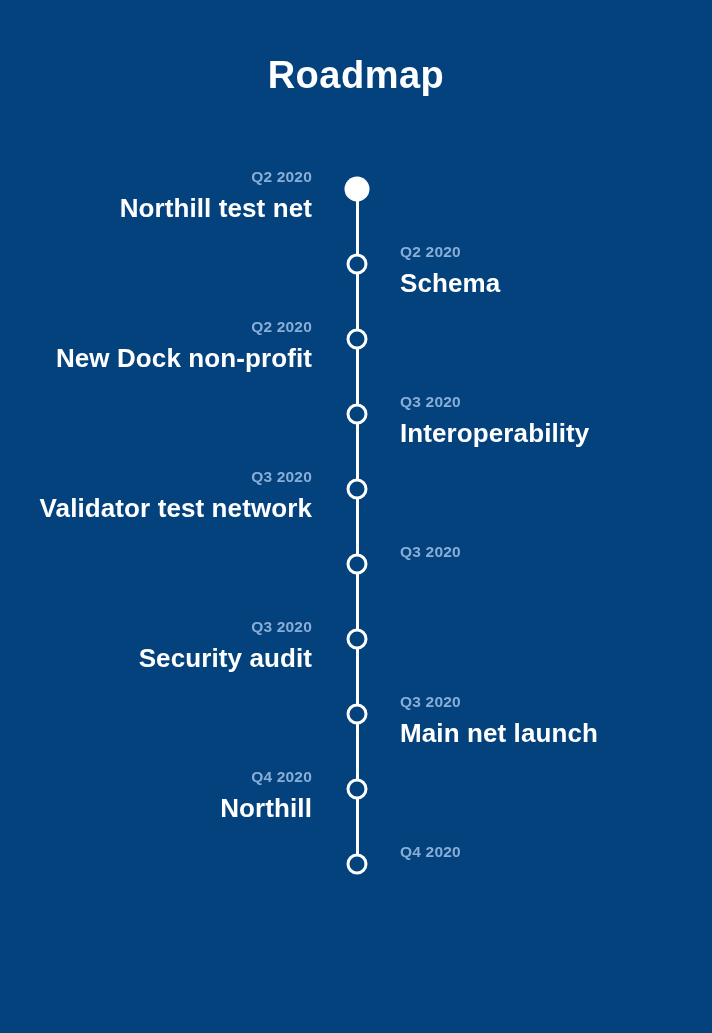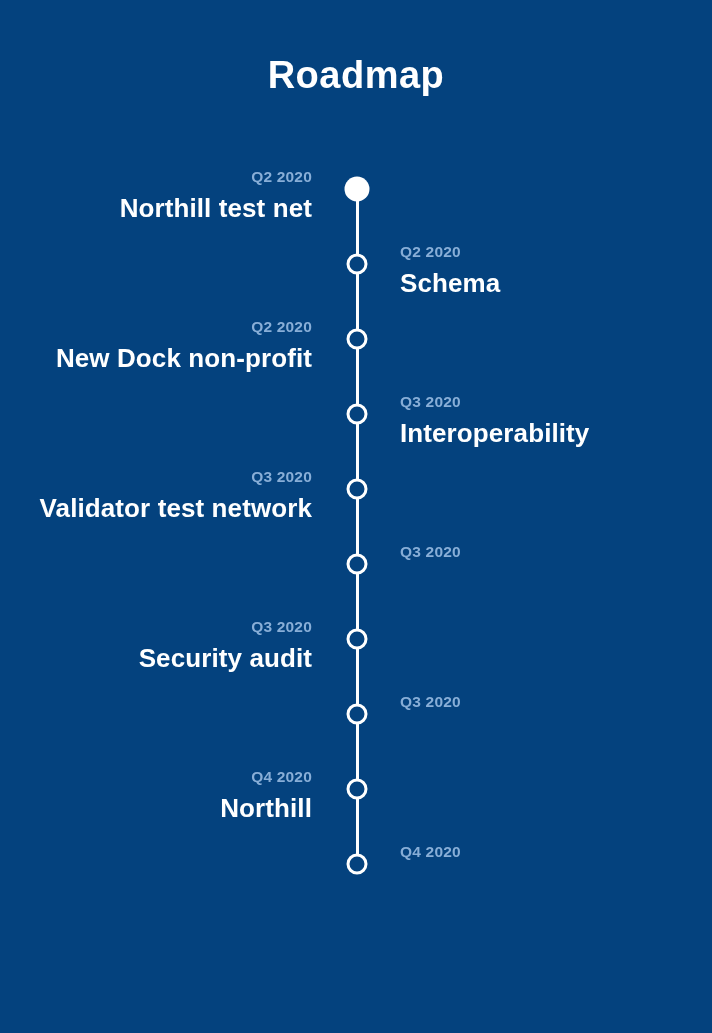--- a/index.html
+++ b/index.html
@@ -160,20 +160,21 @@
         <div class="marker ring"></div>
         <div class="entry left" style="top: -22px;">
           <div class="date">Q3 2020</div>
           <div class="title">Security audit</div>
         </div>
       </div>
       <div class="node" style="top: 710px;">
         <div class="marker ring"></div>
         <div class="entry right" style="top: -22px;">
           <div class="date">Q3 2020</div>
+          <div class="title">Main net launch</div>
         </div>
       </div>
       <div class="node" style="top: 785px;">
         <div class="marker ring"></div>
         <div class="entry left" style="top: -22px;">
           <div class="date">Q4 2020</div>
           <div class="title">Northill</div>
         </div>
       </div>
       <div class="node" style="top: 860px;">

